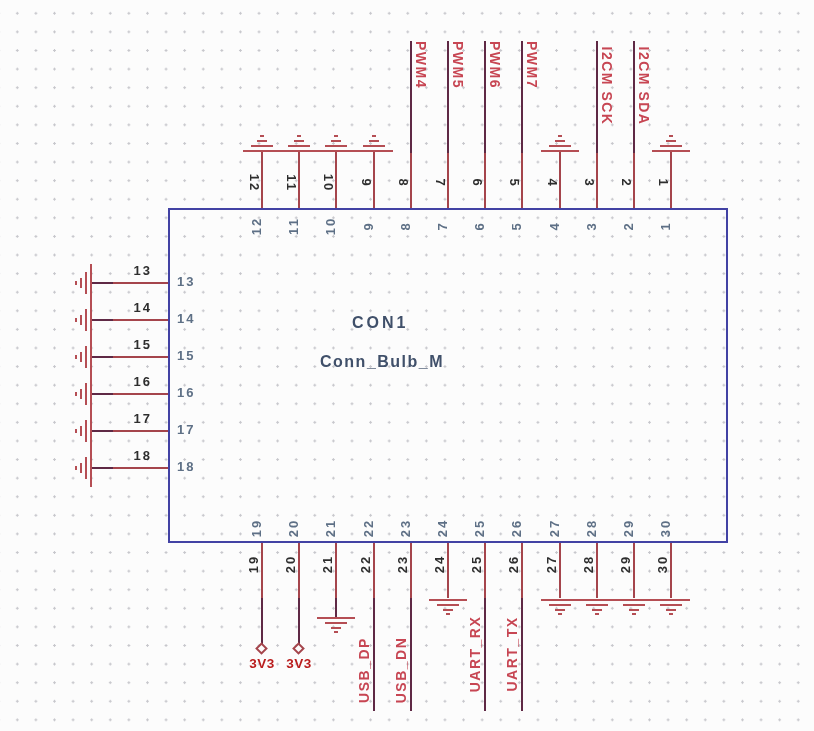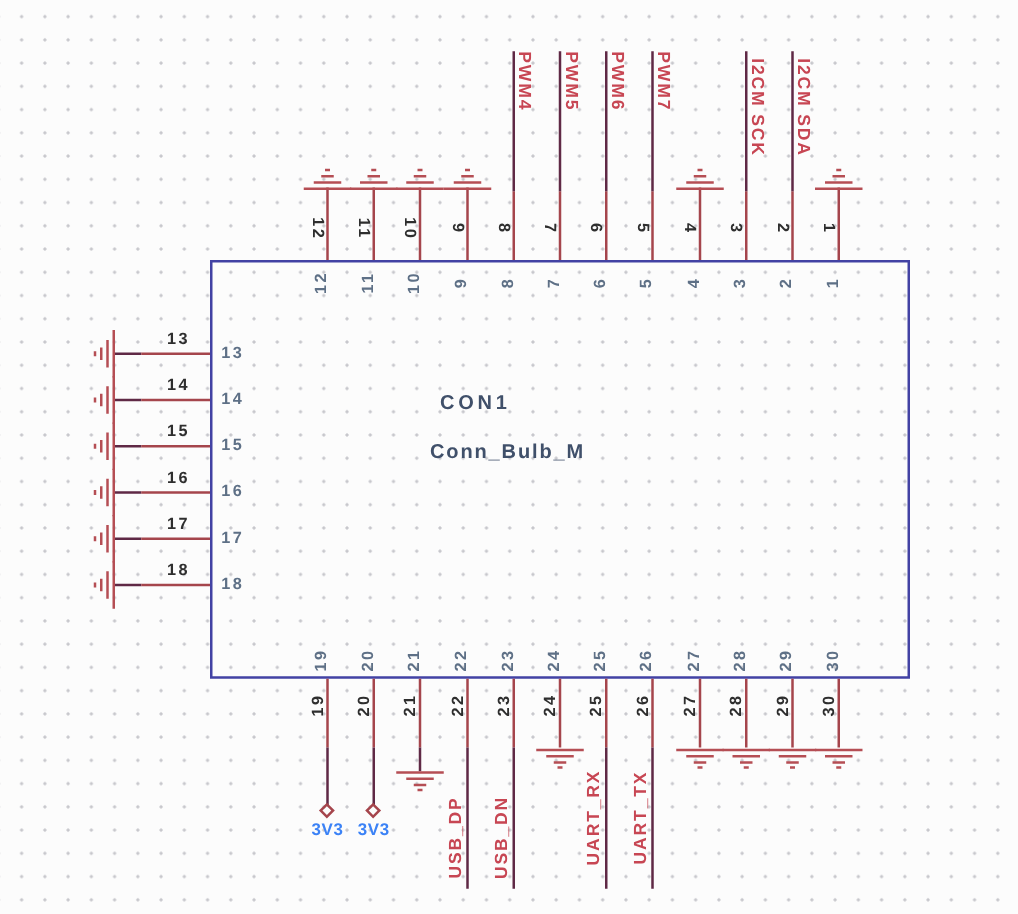--- a/index.html
+++ b/index.html
@@ -13,34 +13,34 @@
     position:absolute;left:0;top:0;right:0;bottom:0;
     background-image:radial-gradient(circle,#c7c7cc 1.1px, rgba(0,0,0,0) 1.4px);
     background-size:18.6px 18.6px;
     background-position:8px 4px;
   }
   .abs{position:absolute;}
   .vtext{position:absolute;white-space:nowrap;}
   .pin-num{font-size:13px;font-weight:bold;letter-spacing:2px;color:#2e2e2e;line-height:14px;}
   .pin-name{font-size:13px;font-weight:bold;letter-spacing:2px;color:#5e7086;line-height:14px;}
   .net-label{font-size:14px;font-weight:bold;letter-spacing:1.5px;color:#c74653;line-height:15px;}
-  .power-text{font-size:13.5px;font-weight:bold;letter-spacing:0.5px;color:#3b82f6;line-height:15px;text-align:center;}
+  .power-text{font-size:13.5px;font-weight:bold;letter-spacing:0.5px;color:#b91c1c;line-height:15px;text-align:center;}
   .ref-text{font-size:16px;font-weight:bold;letter-spacing:3px;color:#40506a;line-height:18px;}
   .val-text{font-size:16px;font-weight:bold;letter-spacing:1.5px;color:#40506a;line-height:18px;}
 </style>
 </head>
 <body>
 
 <div id="canvas">
   <div class="grid"></div>
 
   <div class="abs" style="left:168px;top:208px;width:560px;height:335px;border:2px solid #4242a4;box-sizing:border-box;"></div>
 
   <div class="abs ref-text" style="left:352px;top:314px;">CON1</div>
-  <div class="abs val-text" style="left:344px;top:353px;">Conn_Bulb_M</div>
+  <div class="abs val-text" style="left:320px;top:353px;">Conn_Bulb_M</div>
 <div class="abs" style="left: 261px; top: 150px; width: 2px; height: 58px; background: rgb(165, 69, 76);"></div>
     <div class="abs" style="left: 243px; top: 135px; width: 38px; height: 17px;">
       <div style="position: absolute; left: 0px; top: 15px; width: 38px; height: 2px; background: rgb(181, 78, 84);"></div>
       <div style="position: absolute; left: 8px; top: 10px; width: 22px; height: 2px; background: rgb(181, 78, 84);"></div>
       <div style="position: absolute; left: 14px; top: 5px; width: 10px; height: 2px; background: rgb(181, 78, 84);"></div>
       <div style="position: absolute; left: 17px; top: 0px; width: 4px; height: 2px; background: rgb(181, 78, 84);"></div>
     </div>
     <div class="abs vtext pin-num" style="left: 254px; top: 183px; transform: translate(-50%, -50%) rotate(90deg);">12</div>
     <div class="abs vtext pin-name" style="left: 257px; top: 226px; transform: translate(-50%, -50%) rotate(-90deg);">12</div>
     <div class="abs" style="left: 298px; top: 150px; width: 2px; height: 58px; background: rgb(165, 69, 76);"></div>

